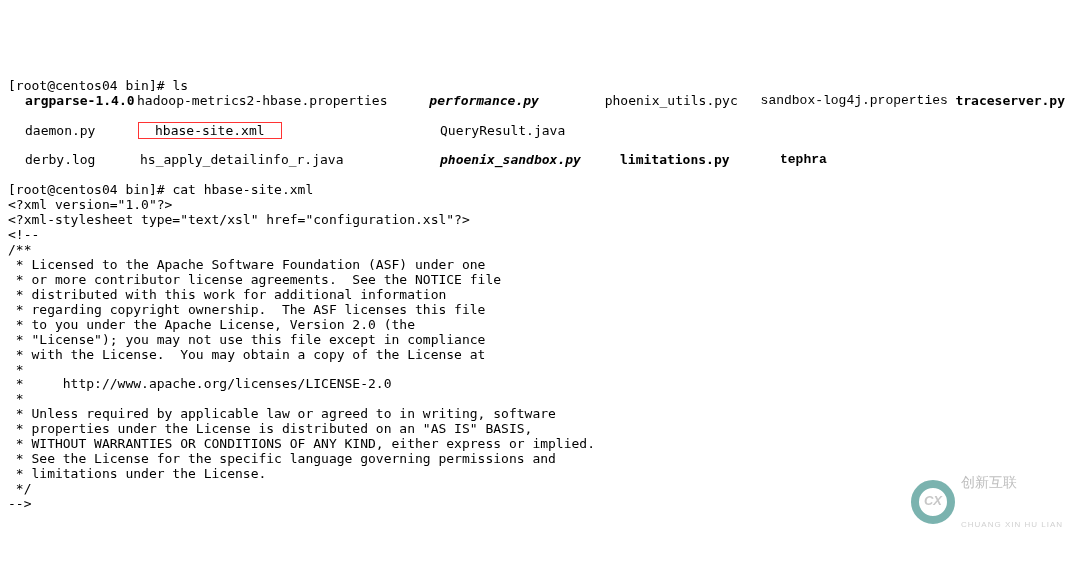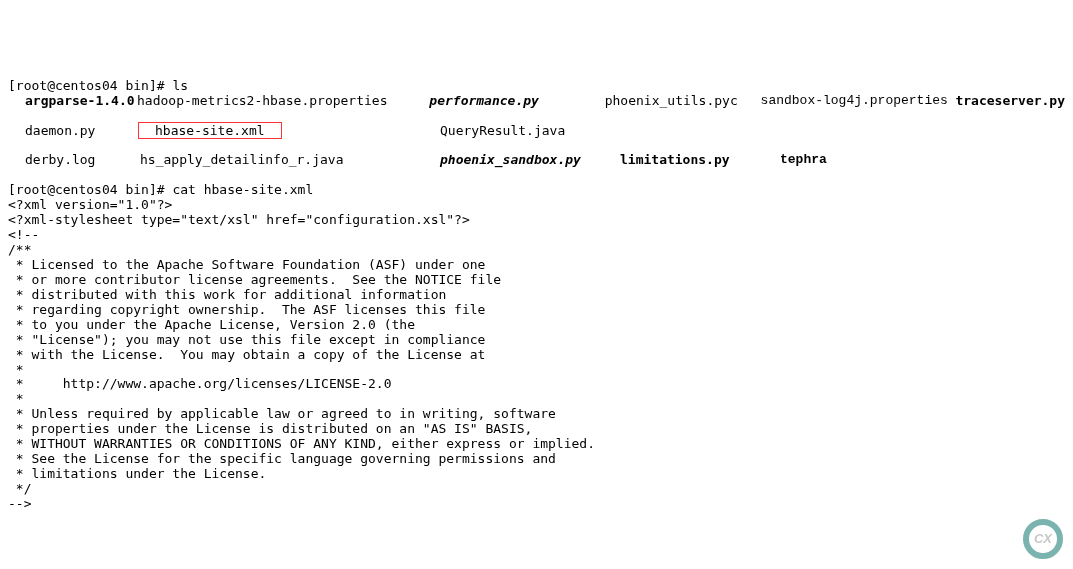--- a/index.html
+++ b/index.html
@@ -30,21 +30,21 @@
     right: 10px;
     bottom: 10px;
     opacity: 0.55;
     font-family: sans-serif;
     display: flex;
     align-items: center;
     gap: 6px;
   }
   .watermark .logo {
     width: 28px; height: 28px;
-    border: 6px solid #0f766e; border-radius: 50%;
+    border: 8px solid #0f766e; border-radius: 50%;
     display:flex;align-items:center;justify-content:center;
     font-weight:bold;color:#999;font-size:13px;font-style:italic;
   }
   .watermark .txt { font-size: 14px; color:#888; }
   .watermark .sub { font-size: 8px; color:#aaa; letter-spacing:1px;}
 </style>
 </head>
 <body>
 
 
@@ -88,16 +88,20 @@
 
 
 
 
 
 
 </div>
 
 <div class="watermark">
   <div class="logo">CX</div>
+  <div>
+    <div class="txt">创新互联</div>
+    <div class="sub">CHUANG XIN HU LIAN</div>
+  </div>
 </div>
 
 
 
 
 </body></html>

